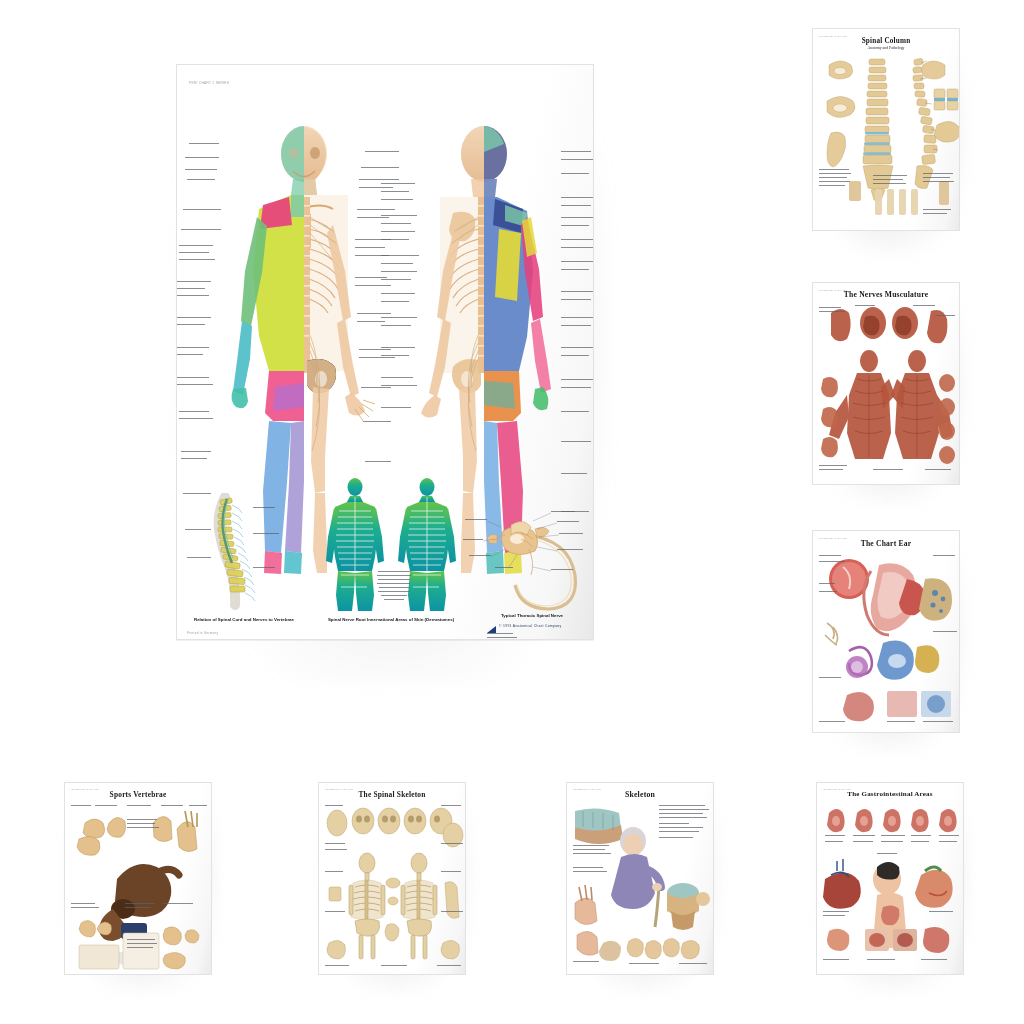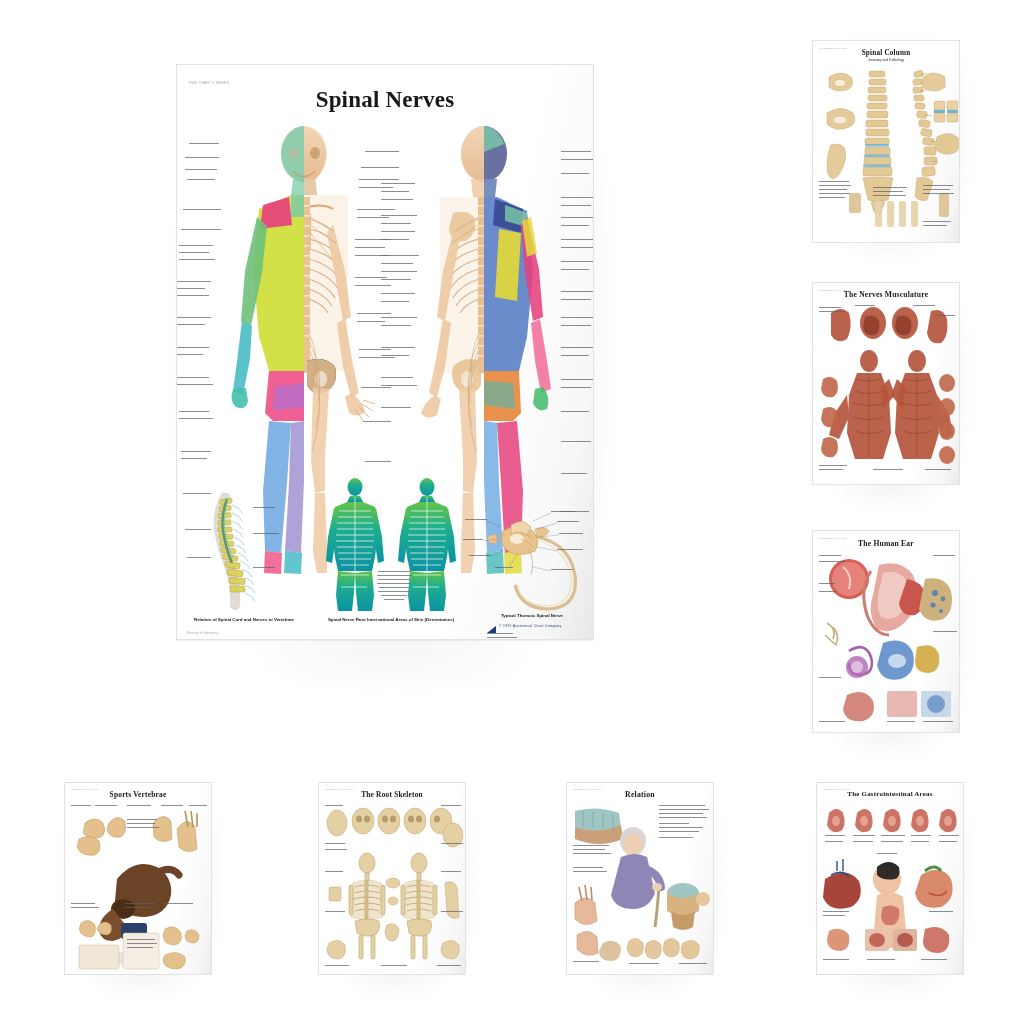--- a/index.html
+++ b/index.html
@@ -75,21 +75,20 @@
 
 <div id="stage">
 
   <div class="shadow" id="main-shadow"></div>
 
   <div class="poster" id="main-poster">
     <div class="sheet"></div>
 
     <div class="corner-mark" style="left:12px;top:16px;font-size:3.2px;">PERI CHART 1 SERIES</div>
 
-    <div class="ptitle" style="top:22px;font-size:23px;">Spinal Nerves</div>
 
     <div class="figwrap" style="left:52px;top:56px;width:150px;height:470px;">
 
       <svg viewBox="0 0 150 470" width="150" height="470">
         <defs>
           <linearGradient id="boneG" x1="0" y1="0" x2="0" y2="1">
             <stop offset="0%" stop-color="#f0d2ae"></stop>
               <stop offset="100%" stop-color="#e0b07e"></stop>
           </linearGradient>
         </defs>
@@ -531,21 +530,21 @@
     <div style="position:absolute;left:310px;top:560px;">
       <div class="logo-swoosh" style="left:0;top:1px;"></div>
       <div class="corner-mark" style="left:12px;top:-1px;font-size:3.4px;color:#2a3a62;">© 1991 Anatomical Chart Company</div>
       <div class="tline" style="left:0px;top:8px;width:26px;"></div>
       <div class="tline" style="left:0px;top:12px;width:30px;"></div>
 
     </div>
   </div>
 
   <div class="shadow" style="left:814px;top:46px;width:152px;height:208px;"></div>
-  <div class="poster mini" style="left:812px;top:40px;width:148px;height:203px;">
+  <div class="poster mini" style="left:812px;top:28px;width:148px;height:203px;">
     <div class="sheet"></div>
     <div class="corner-mark" style="left:5px;top:6px;font-size:2.4px;">ANATOMICAL CHART</div>
     <div class="ptitle" style="top:8px;font-size:7.2px;">Spinal Column</div>
     <div class="psub" style="top:17px;font-size:3.8px;">Anatomy and Pathology</div>
     <svg viewBox="0 0 148 203" width="148" height="203" style="position:absolute;left:0;top:0">
 
       <g>
         <g fill="#e3c994" stroke="#bb9a62" stroke-width=".4">
           <rect x="56" y="30" width="16" height="6" rx="2"></rect>
           <rect x="56" y="38" width="17" height="6" rx="2"></rect>
@@ -707,21 +706,21 @@
       <div class="tline" style="left:6px;top:186px;width:24px;"></div>
       <div class="tline" style="left:60px;top:186px;width:30px;"></div>
       <div class="tline" style="left:112px;top:186px;width:26px;"></div>
     </div>
   </div>
 
   <div class="shadow" style="left:814px;top:544px;width:152px;height:208px;"></div>
   <div class="poster mini" style="left:812px;top:530px;width:148px;height:203px;">
     <div class="sheet"></div>
     <div class="corner-mark" style="left:5px;top:6px;font-size:2.4px;">ANATOMICAL CHART</div>
-    <div class="ptitle" style="top:8px;font-size:7.6px;">The Human Ear</div>
+    <div class="ptitle" style="top:8px;font-size:7.6px;">The Chart Ear</div>
     <svg viewBox="0 0 148 203" width="148" height="203" style="position:absolute;left:0;top:0">
 
       <circle cx="36" cy="48" r="20" fill="#d95f56"></circle>
       <circle cx="36" cy="48" r="17" fill="#e5837a"></circle>
       <path d="M30 36 q10 8 6 22" stroke="#f6cfc8" stroke-width="2" fill="none"></path>
 
       <path d="M66 34 q22 -6 34 10 q8 20 -2 40 q-16 22 -34 14 q-10 -16 -4 -34z" fill="#e7a8a0"></path>
       <path d="M70 42 q16 -4 24 8 q6 14 -2 28 q-12 14 -24 8 q-6 -12 -2 -26z" fill="#f0cac3"></path>
       <path d="M94 48 q14 2 18 14 q2 16 -10 22 q-14 2 -16 -12z" fill="#c9564e"></path>
 
@@ -825,21 +824,21 @@
       <div class="tline" style="left:62px;top:156px;width:28px;"></div>
       <div class="tline" style="left:62px;top:160px;width:30px;"></div>
       <div class="tline" style="left:62px;top:164px;width:26px;"></div>
     </div>
   </div>
 
   <div class="shadow" style="left:320px;top:794px;width:152px;height:198px;"></div>
   <div class="poster mini" style="left:318px;top:782px;width:148px;height:193px;">
     <div class="sheet"></div>
     <div class="corner-mark" style="left:5px;top:5px;font-size:2.4px;">ANATOMICAL CHART</div>
-    <div class="ptitle" style="top:7px;font-size:7.4px;">The Root Skeleton</div>
+    <div class="ptitle" style="top:7px;font-size:7.4px;">The Spinal Skeleton</div>
     <svg viewBox="0 0 148 193" width="148" height="193" style="position:absolute;left:0;top:0">
 
       <g fill="#e5d0a4" stroke="#bba472" stroke-width=".5">
         <ellipse cx="18" cy="40" rx="10" ry="13"></ellipse>
         <ellipse cx="44" cy="38" rx="11" ry="13"></ellipse>
         <ellipse cx="70" cy="38" rx="11" ry="13"></ellipse>
         <ellipse cx="96" cy="38" rx="11" ry="13"></ellipse>
         <ellipse cx="122" cy="38" rx="11" ry="13"></ellipse>
         <ellipse cx="134" cy="52" rx="10" ry="12"></ellipse>
       </g>
@@ -915,21 +914,21 @@
       <div class="tline" style="left:6px;top:182px;width:24px;"></div>
       <div class="tline" style="left:62px;top:182px;width:26px;"></div>
       <div class="tline" style="left:118px;top:182px;width:24px;"></div>
     </div>
   </div>
 
   <div class="shadow" style="left:568px;top:794px;width:152px;height:198px;"></div>
   <div class="poster mini" style="left:566px;top:782px;width:148px;height:193px;">
     <div class="sheet"></div>
     <div class="corner-mark" style="left:5px;top:5px;font-size:2.4px;">ANATOMICAL CHART</div>
-    <div class="ptitle" style="top:7px;font-size:7.8px;">Relation</div>
+    <div class="ptitle" style="top:7px;font-size:7.8px;">Skeleton</div>
     <svg viewBox="0 0 148 193" width="148" height="193" style="position:absolute;left:0;top:0">
 
       <path d="M8 28 q22 -6 44 2 l2 16 q-24 8 -46 -2z" fill="#9fc6c2"></path>
       <path d="M8 44 q22 8 46 -2 l2 14 q-24 10 -48 0z" fill="#c9a07a"></path>
       <g stroke="#6e8f8c" stroke-width=".5">
         <path d="M16 28 v16"></path>
           <path d="M26 29 v16"></path>
           <path d="M36 30 v16"></path>
           <path d="M46 32 v15"></path>
       </g>

